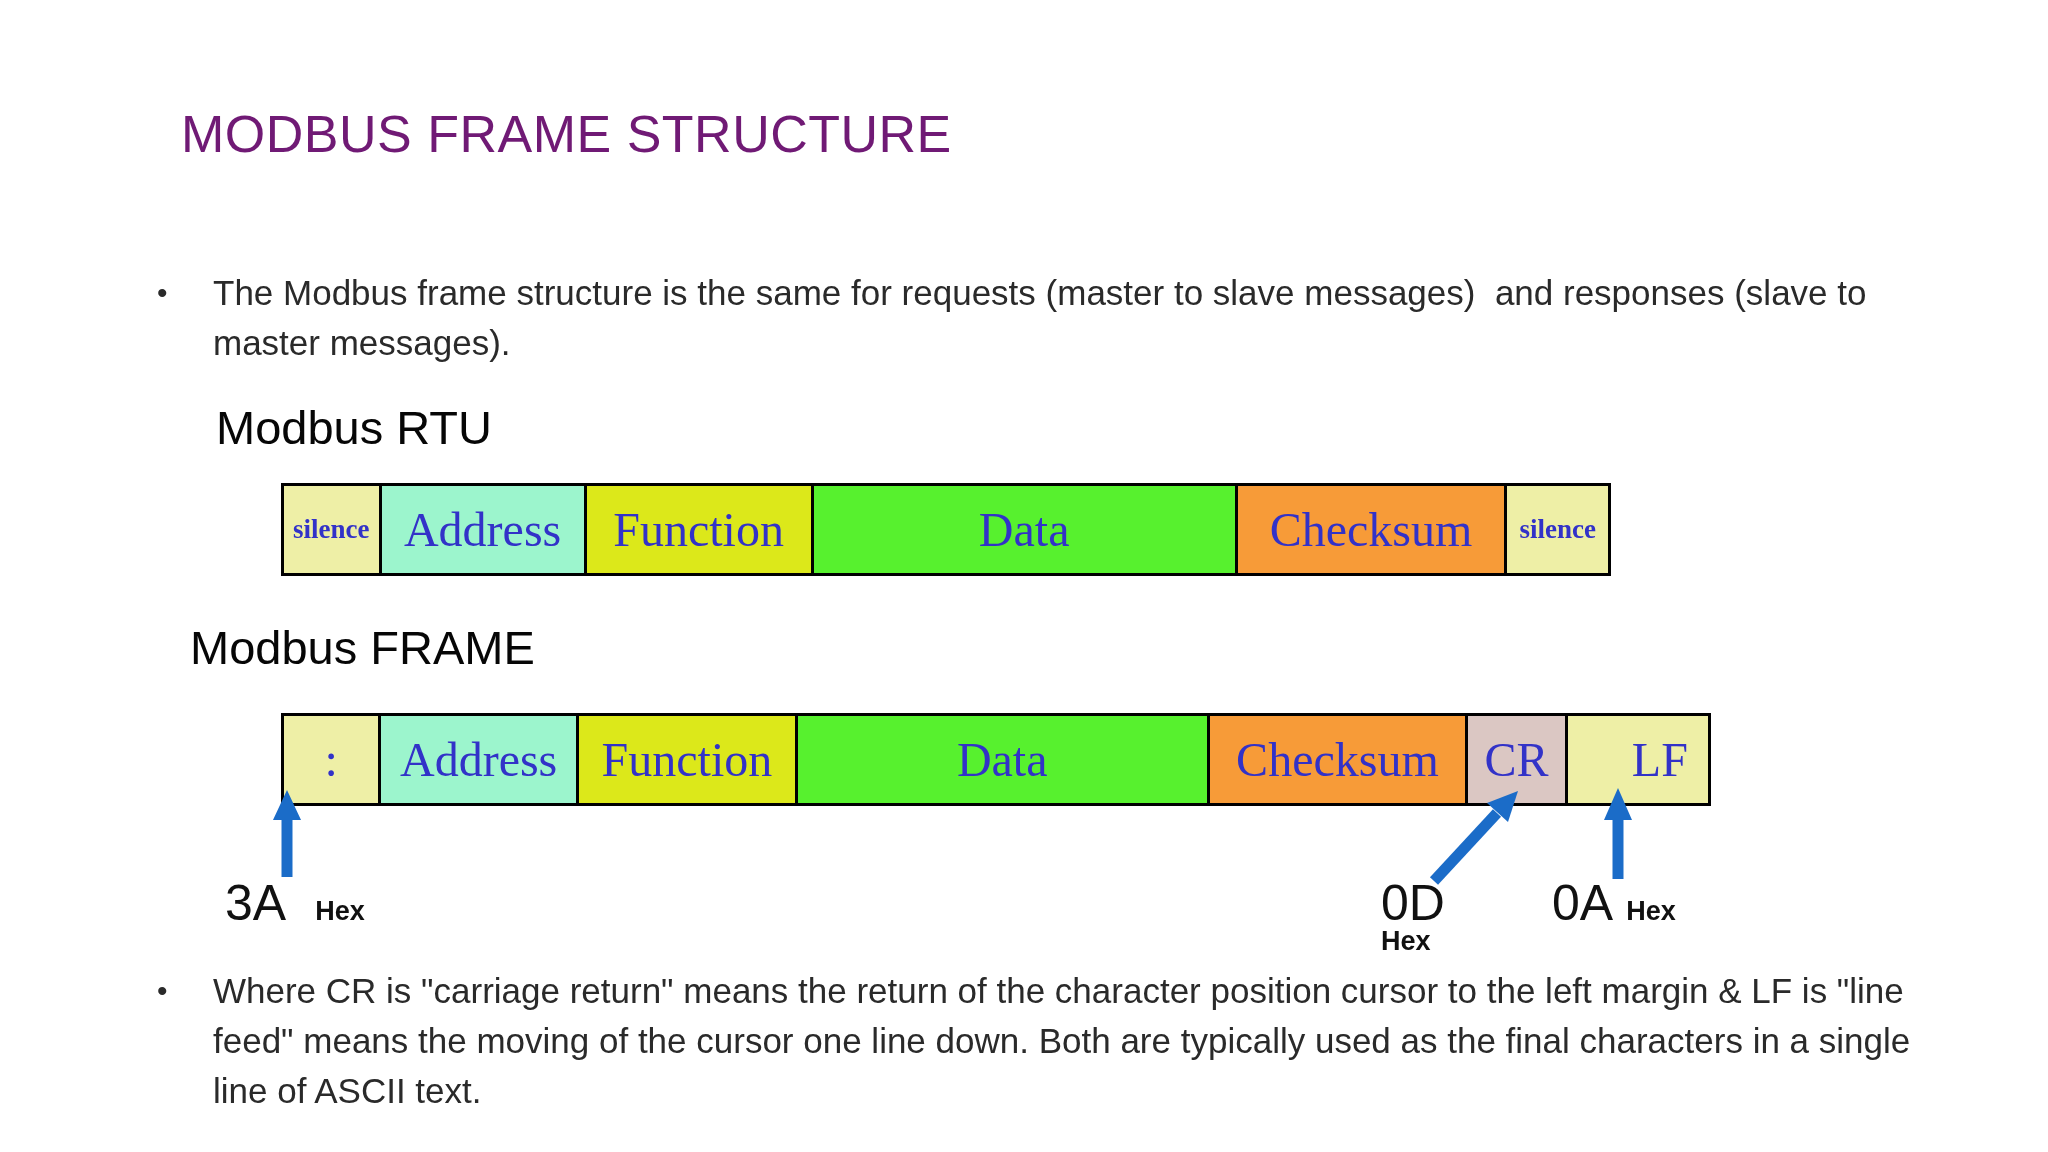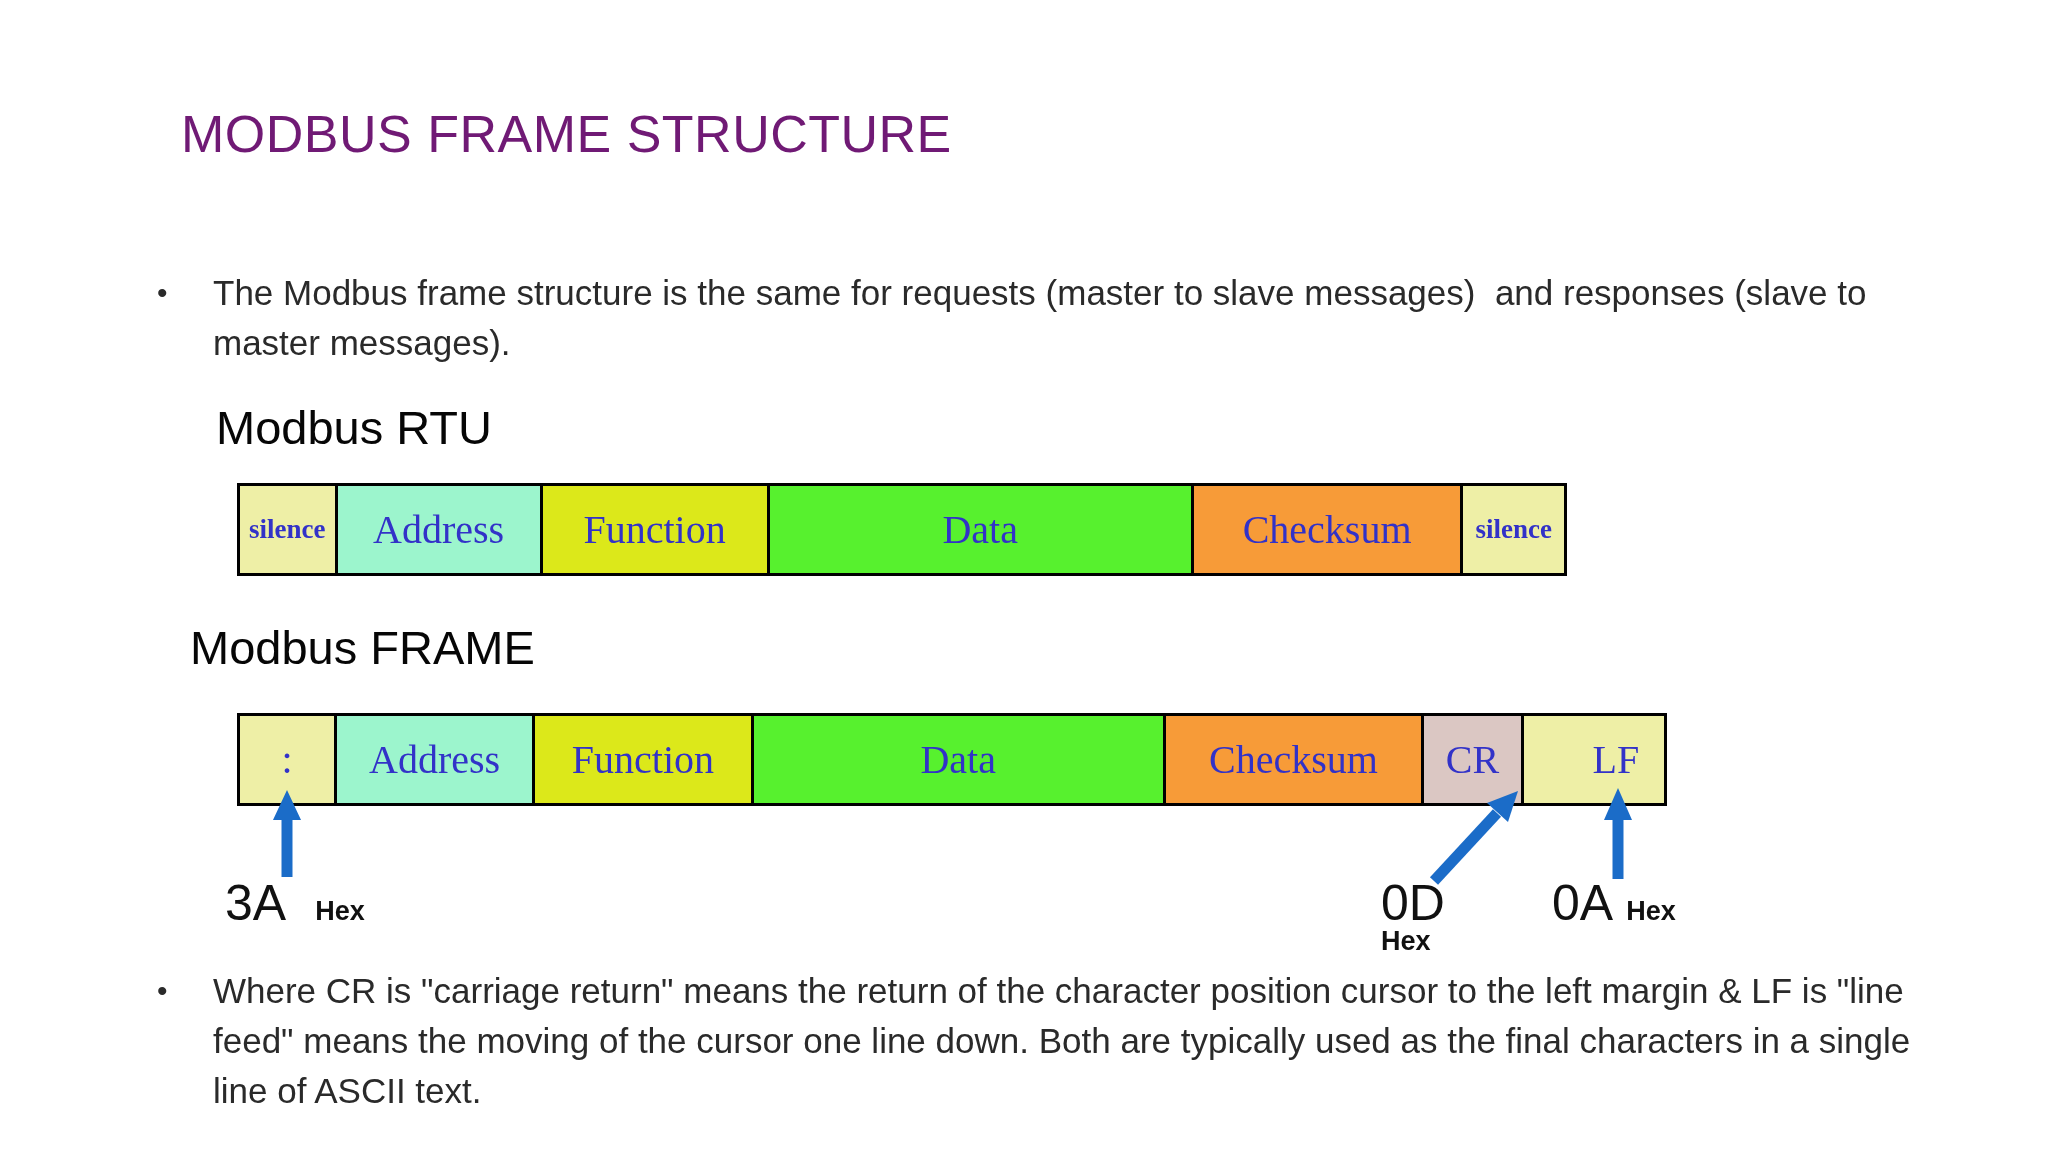--- a/index.html
+++ b/index.html
@@ -25,27 +25,27 @@
   .b1{top:268px;}
   .b2{top:966px;}
 
   .frame-label{
     font-size:47px;line-height:1;color:#060606;white-space:nowrap;font-weight:400;
   }
   .rtu-label{left:196px;top:404px;margin-left:20px;}
   .ascii-label{left:190px;top:624px;}
 
   .frame{
-    display:flex;border:3px solid #000;box-sizing:border-box;background:#a21caf;
+    display:flex;border:3px solid #000;box-sizing:border-box;background:#a21caf;margin-left:44px;
   }
   .rtu-frame{left:237px;top:483px;width:1330px;height:93px;}
   .ascii-frame{left:237px;top:713px;width:1430px;height:93px;}
   .cell{
     display:flex;align-items:center;justify-content:center;
-    font-family:"Liberation Serif",serif;font-size:40px;
+    font-family:"Liberation Serif",serif;font-size:48px;
     height:100%;box-sizing:border-box;overflow:hidden;
   }
   .cell + .cell{border-left:3px solid #000;}
   .cell.small{font-size:27px;font-weight:700;}
 
   .arrows{left:0;top:0;pointer-events:none;}
 
   .hexlabel{
     display:flex;align-items:baseline;color:#111111;line-height:1;white-space:nowrap;
   }

